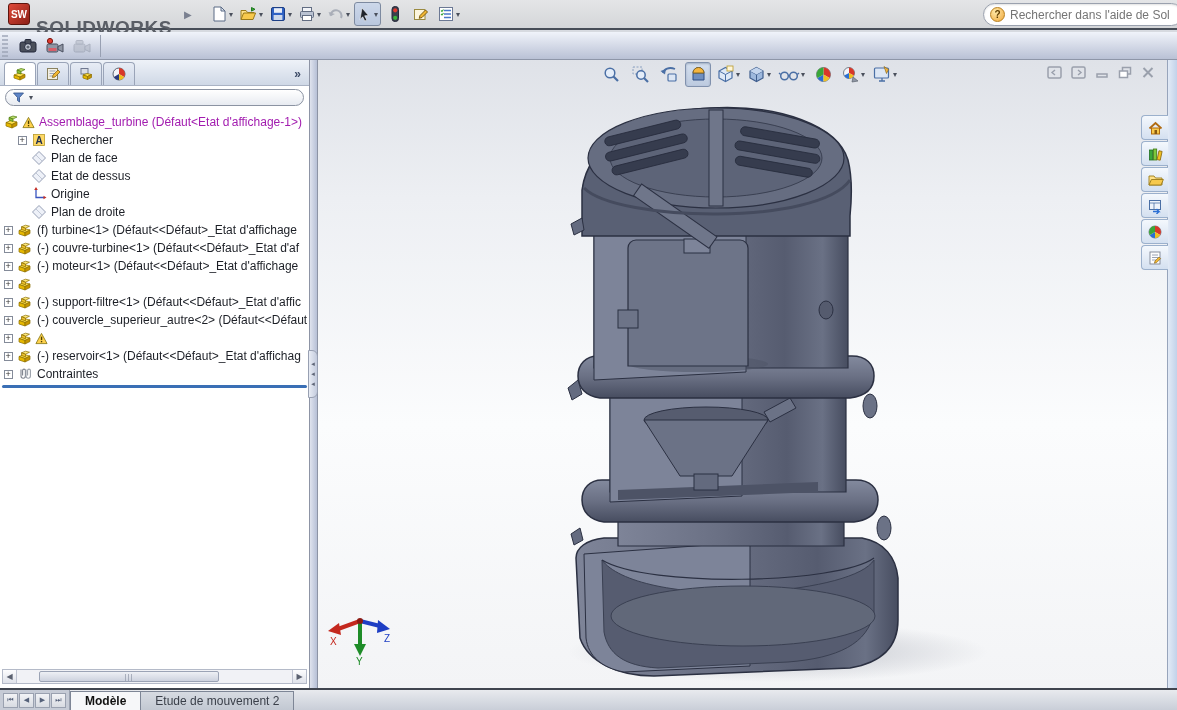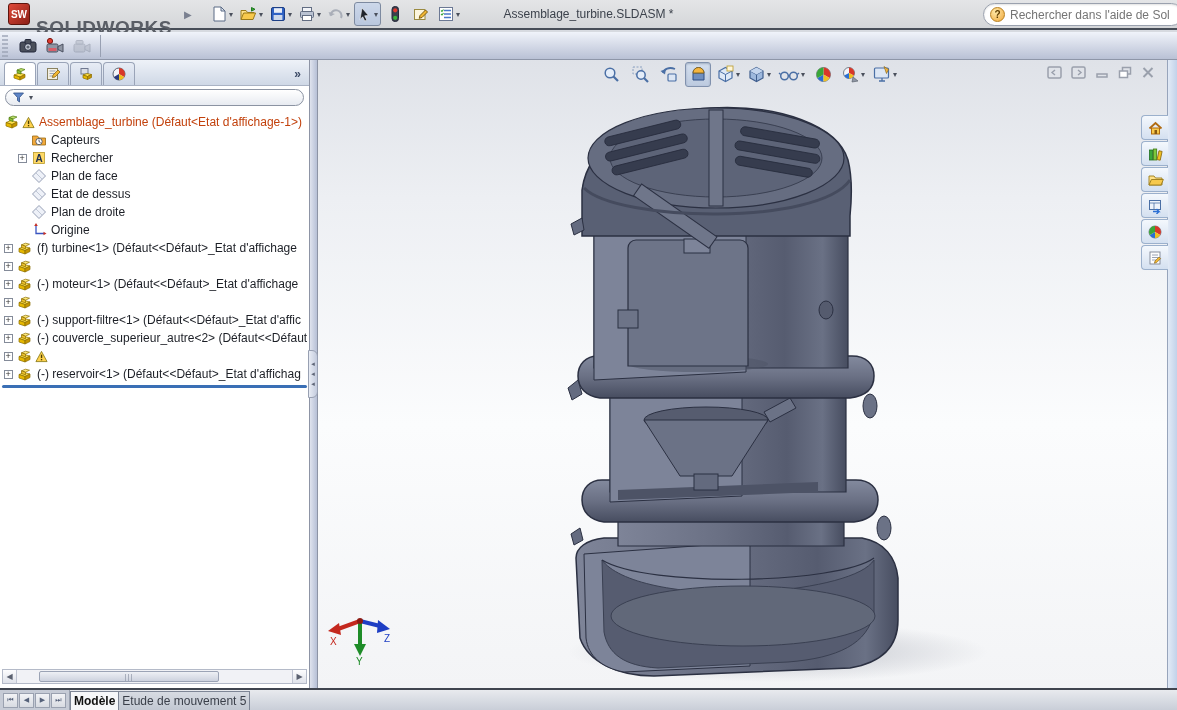--- a/index.html
+++ b/index.html
@@ -48,21 +48,21 @@
   .ptab { width:32px; height:23px; border:1px solid #9aa4b8; border-bottom:none; border-radius:4px 4px 0 0;
     background:linear-gradient(#e7ecf5,#ccd6e6); display:flex; align-items:center; justify-content:center; }
   .ptab.active { background:#fff; }
   .chev { margin-left:auto; color:#3c4a66; font-weight:bold; font-size:12px; padding:0 4px 4px 0; }
   .filterrow { padding:3px 5px; }
   .filterpill { height:17px; border:1px solid #8b93a2; border-radius:9px;
     background:linear-gradient(#fff,#e8ebf1); display:flex; align-items:center; padding:0 6px; gap:3px; }
   .tree { padding-top:4px; }
   .trow { height:18px; display:flex; align-items:center; white-space:nowrap; overflow:hidden; padding-left:4px; }
   .trow .lbl { margin-left:4px; }
-  .trow .lbl.olive { color:#c2410c; }
+  .trow .lbl.olive { color:#a21caf; }
   .indent1 { width:14px; flex:none; }
   .expand { width:9px; height:9px; border:1px solid #848b99; background:#fff; flex:none;
     font-size:9px; line-height:7px; text-align:center; color:#333; margin-right:4px; position:relative; }
   .expand::before { content:"+"; position:absolute; left:0.5px; top:0; }
   .noexpand { width:13px; flex:none; }
   .icn { width:16px; height:16px; flex:none; display:inline-flex; }
   .icn svg { width:16px; height:16px; }
   .warn { width:13px; height:13px; flex:none; margin-left:2px; }
   .rollback { height:3px; background:#3a6fb5; margin:2px 2px 0 2px; border-radius:2px; }
   .hscroll { position:absolute; left:2px; right:2px; bottom:4px; height:15px; background:#f1f2f6;
@@ -98,21 +98,21 @@
   .tasktabs { position:absolute; top:55px; right:9px; display:flex; flex-direction:column; gap:1px; }
   .ttab { width:27px; height:25px; border:1px solid #9bb0cc; border-right:none; border-radius:4px 0 0 4px;
     background:linear-gradient(#f4f8fd,#d4e0f0); display:flex; align-items:center; justify-content:center; }
 
   
   .bottombar { position:absolute; bottom:0; left:0; right:0; height:22px;
     background:linear-gradient(#e8eaee,#c9ced8); border-top:2px solid #40454f; display:flex; align-items:stretch; }
   .navbtns { display:flex; align-items:center; gap:1px; padding:2px 3px; background:#c6cbd6; border-right:1px solid #9aa1b0;}
   .nbtn { width:15px; height:15px; border:1px solid #9aa1b0; background:linear-gradient(#f2f3f6,#d8dbe2);
     display:flex; align-items:center; justify-content:center; font-size:7px; color:#55617a; }
-  .sheettab { display:flex; align-items:center; justify-content:center; padding:0 3px; border:1px solid #7e8696;
+  .sheettab { display:flex; align-items:center; justify-content:center; padding:0 14px; border:1px solid #7e8696;
     border-bottom:none; margin-top:1px; font-size:12px; }
   .sheettab.active { background:#f6f7f9; font-weight:bold; color:#111; }
   .sheettab.inactive { background:linear-gradient(#d7dbe2,#c2c8d2); color:#3a3f49; border-left:none; }
 </style>
 </head>
 <body>
 
 <div class="app">
 
   <div class="titlebar">
@@ -181,21 +181,20 @@
         </span>
       <span class="tbtn">
         <svg width="18" height="18" viewBox="0 0 18 18">
             <rect x="2.5" y="2.5" width="13" height="13" fill="#fff" stroke="#6b7894"></rect>
             <path d="M7,5.5 h7 M7,9 h7 M7,12.5 h7" stroke="#4a78c8" stroke-width="1.3"></path>
             <path d="M4,5.5 l1,1 1.5,-2 M4,9 l1,1 1.5,-2" stroke="#3aa63a" stroke-width="1.1" fill="none"></path>
           </svg>
         <span class="dd">▾</span>
         </span>
     </div>
-    <div class="doc-title">Assemblage_turbine.SLDASM *</div>
     <div class="searchbox">
       <span class="helpball">?</span>
       <input type="text" placeholder="Rechercher dans l'aide de SolidWor" style="">
     </div>
   </div>
 
   <div class="toolbar2">
     <div class="grip"></div>
     <div class="tbgroup">
       <span class="tbtn">
@@ -286,93 +285,81 @@
               </svg>
             </span>
           <span class="warn"><svg viewBox="0 0 14 14">
                 <path d="M7,1.5 L13,12.5 H1 Z" fill="#ffd24d" stroke="#7a6a00" stroke-width=".8"></path>
                 <rect x="6.3" y="5" width="1.5" height="3.6" fill="#4a3f00"></rect>
                 <rect x="6.3" y="9.6" width="1.5" height="1.5" fill="#4a3f00"></rect>
               </svg></span>
           <span class="lbl olive">Assemblage_turbine (Défaut&lt;Etat d'affichage-1&gt;)</span>
         </div>
 
+
+        <div class="trow">
+          <span class="indent1"></span>
+            <span class="expand"></span>
+          <span class="icn">
+              <svg viewBox="0 0 16 16">
+                <rect x="2.5" y="2.5" width="11" height="11" fill="#ffd966" stroke="#b89a2a" stroke-width=".8"></rect>
+                <text x="8" y="11.5" font-size="10" font-weight="bold" text-anchor="middle" fill="#203050" font-family="Liberation Sans, sans-serif">A</text>
+              </svg>
+            </span>
+          <span class="lbl">Rechercher</span>
+        </div>
+
         <div class="trow">
           <span class="indent1"></span>
             <span class="noexpand"></span>
           <span class="icn">
               <svg viewBox="0 0 16 16">
-                <path d="M1.5,13 v-9 h5 l1.5,2 h6.5 v7 z" fill="#f2a93b" stroke="#9a6a10" stroke-width=".8"></path>
-                <circle cx="8" cy="9.5" r="3.2" fill="#fff" stroke="#3a4250" stroke-width=".8"></circle>
-                <path d="M8,9.5 l0,-2 M8,9.5 l1.5,1" stroke="#3a4250" stroke-width=".9"></path>
-              </svg>
-            </span>
-          <span class="lbl">Capteurs</span>
-        </div>
-
-        <div class="trow">
-          <span class="indent1"></span>
-            <span class="expand"></span>
-          <span class="icn">
-              <svg viewBox="0 0 16 16">
-                <rect x="2.5" y="2.5" width="11" height="11" fill="#ffd966" stroke="#b89a2a" stroke-width=".8"></rect>
-                <text x="8" y="11.5" font-size="10" font-weight="bold" text-anchor="middle" fill="#203050" font-family="Liberation Sans, sans-serif">A</text>
-              </svg>
-            </span>
-          <span class="lbl">Rechercher</span>
-        </div>
-
+                <path d="M8,1.5 L14.5,8 L8,14.5 L1.5,8 Z" fill="#eef1f8" stroke="#8a94ab" stroke-width=".9"></path>
+                <path d="M5,5 L11,11" stroke="#b4bccc" stroke-width=".8"></path>
+              </svg>
+            </span>
+          <span class="lbl">Plan de face</span>
+        </div>
         <div class="trow">
           <span class="indent1"></span>
             <span class="noexpand"></span>
           <span class="icn">
               <svg viewBox="0 0 16 16">
                 <path d="M8,1.5 L14.5,8 L8,14.5 L1.5,8 Z" fill="#eef1f8" stroke="#8a94ab" stroke-width=".9"></path>
                 <path d="M5,5 L11,11" stroke="#b4bccc" stroke-width=".8"></path>
               </svg>
             </span>
-          <span class="lbl">Plan de face</span>
-        </div>
-        <div class="trow">
-          <span class="indent1"></span>
-            <span class="noexpand"></span>
-          <span class="icn">
-              <svg viewBox="0 0 16 16">
-                <path d="M8,1.5 L14.5,8 L8,14.5 L1.5,8 Z" fill="#eef1f8" stroke="#8a94ab" stroke-width=".9"></path>
-                <path d="M5,5 L11,11" stroke="#b4bccc" stroke-width=".8"></path>
-              </svg>
-            </span>
           <span class="lbl">Etat de dessus</span>
         </div>
-        <div class="trow">
-          <span class="indent1"></span>
-            <span class="noexpand"></span>
-          <span class="icn">
-              <svg viewBox="0 0 16 16">
-                <path d="M8,1.5 L14.5,8 L8,14.5 L1.5,8 Z" fill="#eef1f8" stroke="#8a94ab" stroke-width=".9"></path>
-                <path d="M5,5 L11,11" stroke="#b4bccc" stroke-width=".8"></path>
-              </svg>
-            </span>
-          <span class="lbl">Plan de droite</span>
-        </div>
-
         <div class="trow">
           <span class="indent1"></span>
             <span class="noexpand"></span>
           <span class="icn">
               <svg viewBox="0 0 16 16">
                 <path d="M5,3.5 V11.5 H13" stroke="#3a55c0" stroke-width="1.3" fill="none"></path>
                 <path d="M5,1 l1.8,3 h-3.6 z" fill="#c43028"></path>
                 <path d="M15.5,11.5 l-3,1.8 v-3.6 z" fill="#c43028"></path>
               </svg>
             </span>
           <span class="lbl">Origine</span>
         </div>
 
         <div class="trow">
+          <span class="indent1"></span>
+            <span class="noexpand"></span>
+          <span class="icn">
+              <svg viewBox="0 0 16 16">
+                <path d="M8,1.5 L14.5,8 L8,14.5 L1.5,8 Z" fill="#eef1f8" stroke="#8a94ab" stroke-width=".9"></path>
+                <path d="M5,5 L11,11" stroke="#b4bccc" stroke-width=".8"></path>
+              </svg>
+            </span>
+          <span class="lbl">Plan de droite</span>
+        </div>
+
+        <div class="trow">
           <span class="expand"></span>
           <span class="icn">
               <svg viewBox="0 0 16 16">
                 <path d="M2,8.5 l5,-2 6,1.5 -5,2.5 z" fill="#ffe14d" stroke="#8a6d00" stroke-width=".7"></path>
                 <path d="M2,8.5 l6,2 v3.5 l-6,-2 z" fill="#e6b800" stroke="#8a6d00" stroke-width=".7"></path>
                 <path d="M8,10.5 l5,-2.5 v3.5 l-5,2.5 z" fill="#c79600" stroke="#8a6d00" stroke-width=".7"></path>
                 <path d="M4.5,4.8 l4,-1.6 4,1 -4,2 z" fill="#ffe97a" stroke="#8a6d00" stroke-width=".7"></path>
                 <path d="M4.5,4.8 l4,1.4 v2.6 l-4,-1.3 z" fill="#edc12e" stroke="#8a6d00" stroke-width=".7"></path>
               </svg>
             </span>
@@ -382,20 +369,21 @@
           <span class="expand"></span>
           <span class="icn">
               <svg viewBox="0 0 16 16">
                 <path d="M2,8.5 l5,-2 6,1.5 -5,2.5 z" fill="#ffe14d" stroke="#8a6d00" stroke-width=".7"></path>
                 <path d="M2,8.5 l6,2 v3.5 l-6,-2 z" fill="#e6b800" stroke="#8a6d00" stroke-width=".7"></path>
                 <path d="M8,10.5 l5,-2.5 v3.5 l-5,2.5 z" fill="#c79600" stroke="#8a6d00" stroke-width=".7"></path>
                 <path d="M4.5,4.8 l4,-1.6 4,1 -4,2 z" fill="#ffe97a" stroke="#8a6d00" stroke-width=".7"></path>
                 <path d="M4.5,4.8 l4,1.4 v2.6 l-4,-1.3 z" fill="#edc12e" stroke="#8a6d00" stroke-width=".7"></path>
               </svg>
             </span>
+          <span class="lbl">(-) couvre-turbine&lt;1&gt; (Défaut&lt;&lt;Défaut&gt;_Etat d'af</span>
         </div>
         <div class="trow">
           <span class="expand"></span>
           <span class="icn">
               <svg viewBox="0 0 16 16">
                 <path d="M2,8.5 l5,-2 6,1.5 -5,2.5 z" fill="#ffe14d" stroke="#8a6d00" stroke-width=".7"></path>
                 <path d="M2,8.5 l6,2 v3.5 l-6,-2 z" fill="#e6b800" stroke="#8a6d00" stroke-width=".7"></path>
                 <path d="M8,10.5 l5,-2.5 v3.5 l-5,2.5 z" fill="#c79600" stroke="#8a6d00" stroke-width=".7"></path>
                 <path d="M4.5,4.8 l4,-1.6 4,1 -4,2 z" fill="#ffe97a" stroke="#8a6d00" stroke-width=".7"></path>
                 <path d="M4.5,4.8 l4,1.4 v2.6 l-4,-1.3 z" fill="#edc12e" stroke="#8a6d00" stroke-width=".7"></path>
@@ -467,20 +455,30 @@
                 <path d="M2,8.5 l5,-2 6,1.5 -5,2.5 z" fill="#ffe14d" stroke="#8a6d00" stroke-width=".7"></path>
                 <path d="M2,8.5 l6,2 v3.5 l-6,-2 z" fill="#e6b800" stroke="#8a6d00" stroke-width=".7"></path>
                 <path d="M8,10.5 l5,-2.5 v3.5 l-5,2.5 z" fill="#c79600" stroke="#8a6d00" stroke-width=".7"></path>
                 <path d="M4.5,4.8 l4,-1.6 4,1 -4,2 z" fill="#ffe97a" stroke="#8a6d00" stroke-width=".7"></path>
                 <path d="M4.5,4.8 l4,1.4 v2.6 l-4,-1.3 z" fill="#edc12e" stroke="#8a6d00" stroke-width=".7"></path>
               </svg>
             </span>
           <span class="lbl">(-) reservoir&lt;1&gt; (Défaut&lt;&lt;Défaut&gt;_Etat d'affichag</span>
         </div>
 
+        <div class="trow">
+          <span class="expand"></span>
+          <span class="icn">
+              <svg viewBox="0 0 16 16">
+                <path d="M4,3.5 v6.5 a2.2,2.2 0 0 0 4.4,0 V4.5 a1.4,1.4 0 0 0 -2.8,0 v5" stroke="#7d828d" fill="none" stroke-width="1.1"></path>
+                <path d="M9,3.5 v6.5 a2.2,2.2 0 0 0 4.4,0 V4.5 a1.4,1.4 0 0 0 -2.8,0 v5" stroke="#9aa0aa" fill="none" stroke-width="1.1"></path>
+              </svg>
+            </span>
+          <span class="lbl">Contraintes</span>
+        </div>
 
         <div class="rollback"></div>
       </div>
 
       <div class="hscroll">
         <span class="harrow">◀</span>
         <div class="hthumb"></div>
         <span class="harrow right">▶</span>
       </div>
     </div>
@@ -750,16 +748,16 @@
   </div>
 
   <div class="bottombar">
     <div class="navbtns">
       <span class="nbtn">⏮</span>
       <span class="nbtn">◀</span>
       <span class="nbtn">▶</span>
       <span class="nbtn">⏭</span>
     </div>
     <div class="sheettab active">Modèle</div>
-    <div class="sheettab inactive">Etude de mouvement 5</div>
+    <div class="sheettab inactive">Etude de mouvement 2</div>
   </div>
 
 </div>
 
 </body></html>

